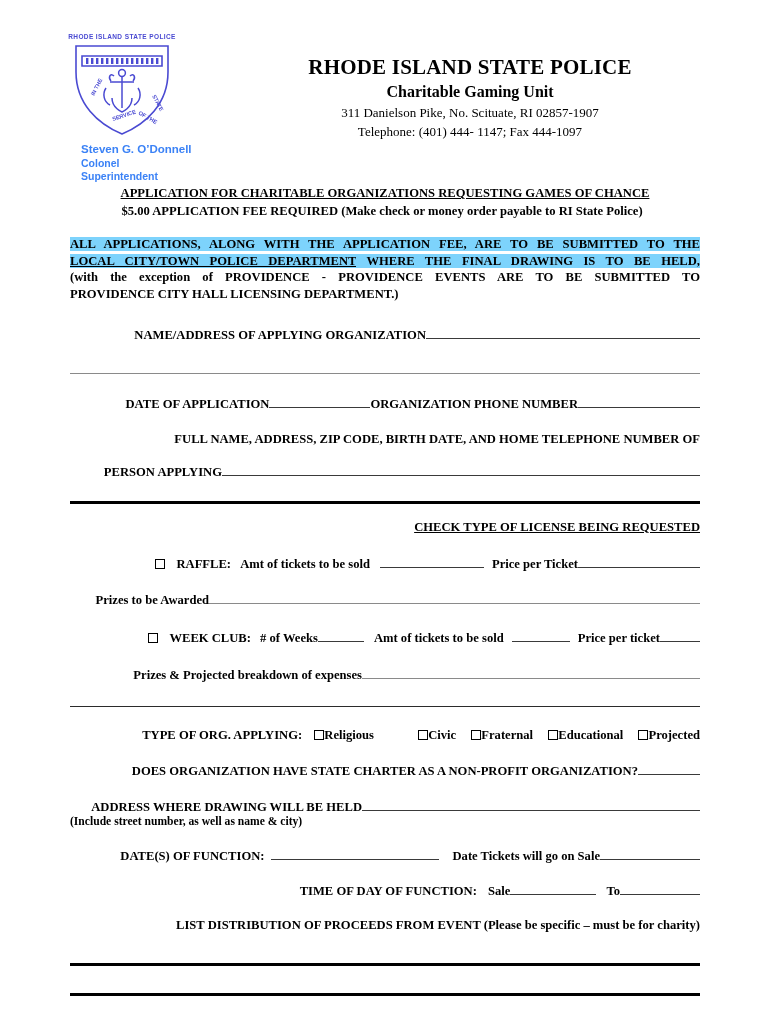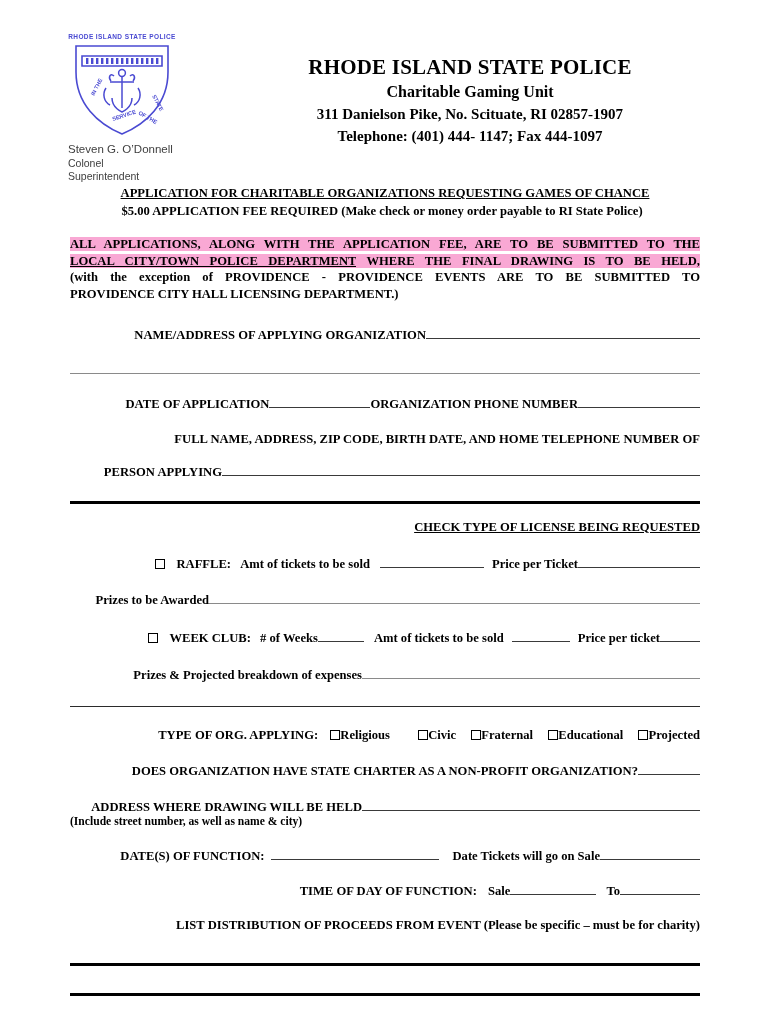--- a/index.html
+++ b/index.html
@@ -34,26 +34,27 @@
     position: absolute;
     left: 66px;
     top: 26px;
     width: 112px;
     height: 112px;
   }
   .crest-wrap svg { display: block; }
 
   .officer-block {
     position: absolute;
-    left: 68px;
+    left: 81px;
     top: 142px;
     width: 190px;
     font-family: "Liberation Sans", "DejaVu Sans", sans-serif;
-    color: #404040;
+    color: #3b82f6;
     line-height: 1.28;
+    font-weight: bold;
   }
   .officer-name { font-size: 11.5px; }
   .officer-rank { font-size: 10.5px; }
   .officer-title { font-size: 10.5px; }
 
   .agency-head {
     position: absolute;
     left: 190px;
     top: 55px;
     width: 560px;
@@ -64,22 +65,22 @@
     font-weight: bold;
     letter-spacing: .2px;
     line-height: 1.18;
   }
   .agency-unit {
     font-size: 16px;
     font-weight: bold;
     line-height: 1.5;
   }
   .agency-addr, .agency-phone {
-    font-size: 15px;
-    font-weight: bold;
+    font-size: 13px;
+    font-weight: normal;
     line-height: 1.45;
   }
 
   
   .doc-body {
     position: absolute;
     left: 70px;
     top: 186px;
     width: 630px;
     font-size: 12.4px;
@@ -114,21 +115,21 @@
   }
   .notice .ln {
     display: block;
     text-align: justify;
     text-align-last: justify;
     white-space: nowrap;
   }
   .notice .ln.free {
     text-align-last: left;
   }
-  .hl { background: #f9a8d4; }
+  .hl { background: #7dd3fc; }
   .u { text-decoration: underline; }
 
   
   .frow {
     font-size: 12.6px;
     font-weight: bold;
     white-space: nowrap;
     text-align: right;
   }
   .fill {
@@ -292,21 +293,21 @@
     <div class="frow" style="margin-top:21px;">
       <span>Prizes &amp; Projected breakdown of expenses</span><span class="fill fill-lite" style="width:338px;"></span>
     </div>
 
     <div style="height:24px;"></div>
     <hr class="rule-thin" style="width:630px;">
 
     <div class="frow" style="margin-top:22px;">
       <span>TYPE OF ORG. APPLYING:</span>
       <span style="margin-left:9px;"><span class="cbox"></span><span>Religious</span></span>
-      <span style="margin-left:12px;padding-left:13px;"><span class="cbox"></span><span>Civic</span></span>
+      <span style="margin-left:28px;padding-left:13px;"><span class="cbox"></span><span>Civic</span></span>
       <span style="margin-left:12px;"><span class="cbox"></span><span>Fraternal</span></span>
       <span style="margin-left:12px;"><span class="cbox"></span><span>Educational</span></span>
       <span style="margin-left:12px;"><span class="cbox"></span><span>Projected</span></span>
     </div>
 
     <div class="frow" style="margin-top:21px;">
       <span>DOES ORGANIZATION HAVE STATE CHARTER AS A NON-PROFIT ORGANIZATION?</span><span class="fill" style="width:62px;"></span>
     </div>
 
     <div class="frow" style="margin-top:20px;">

